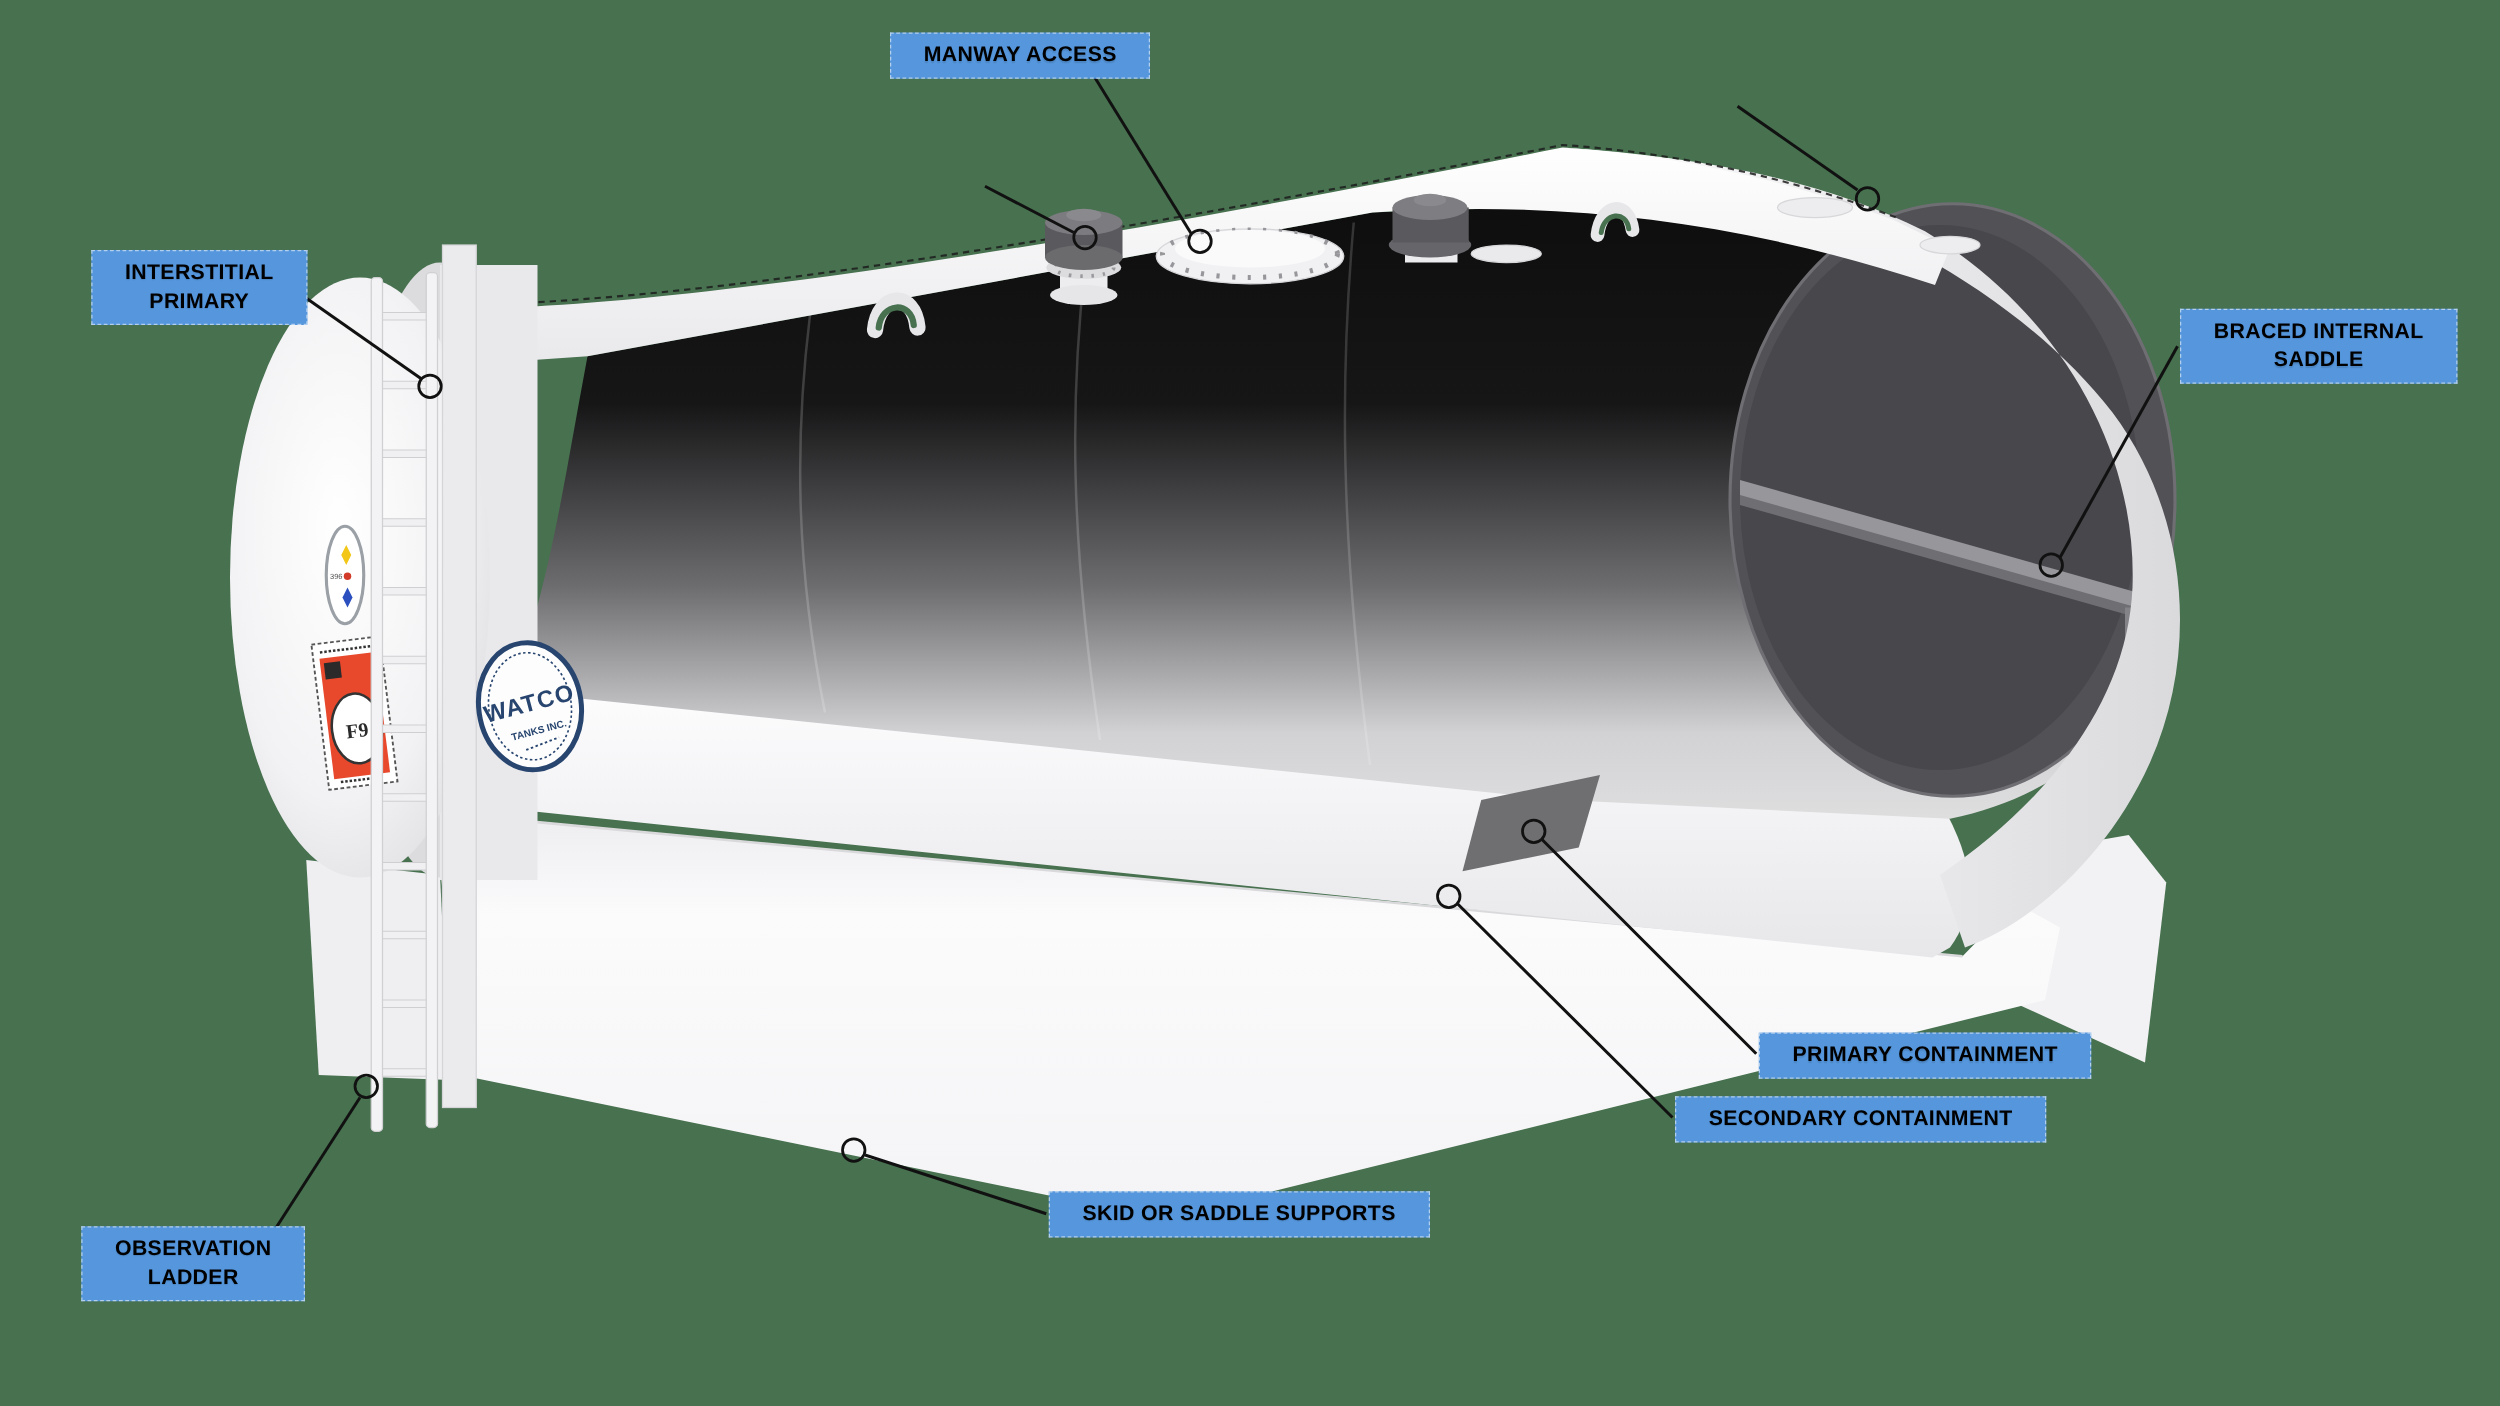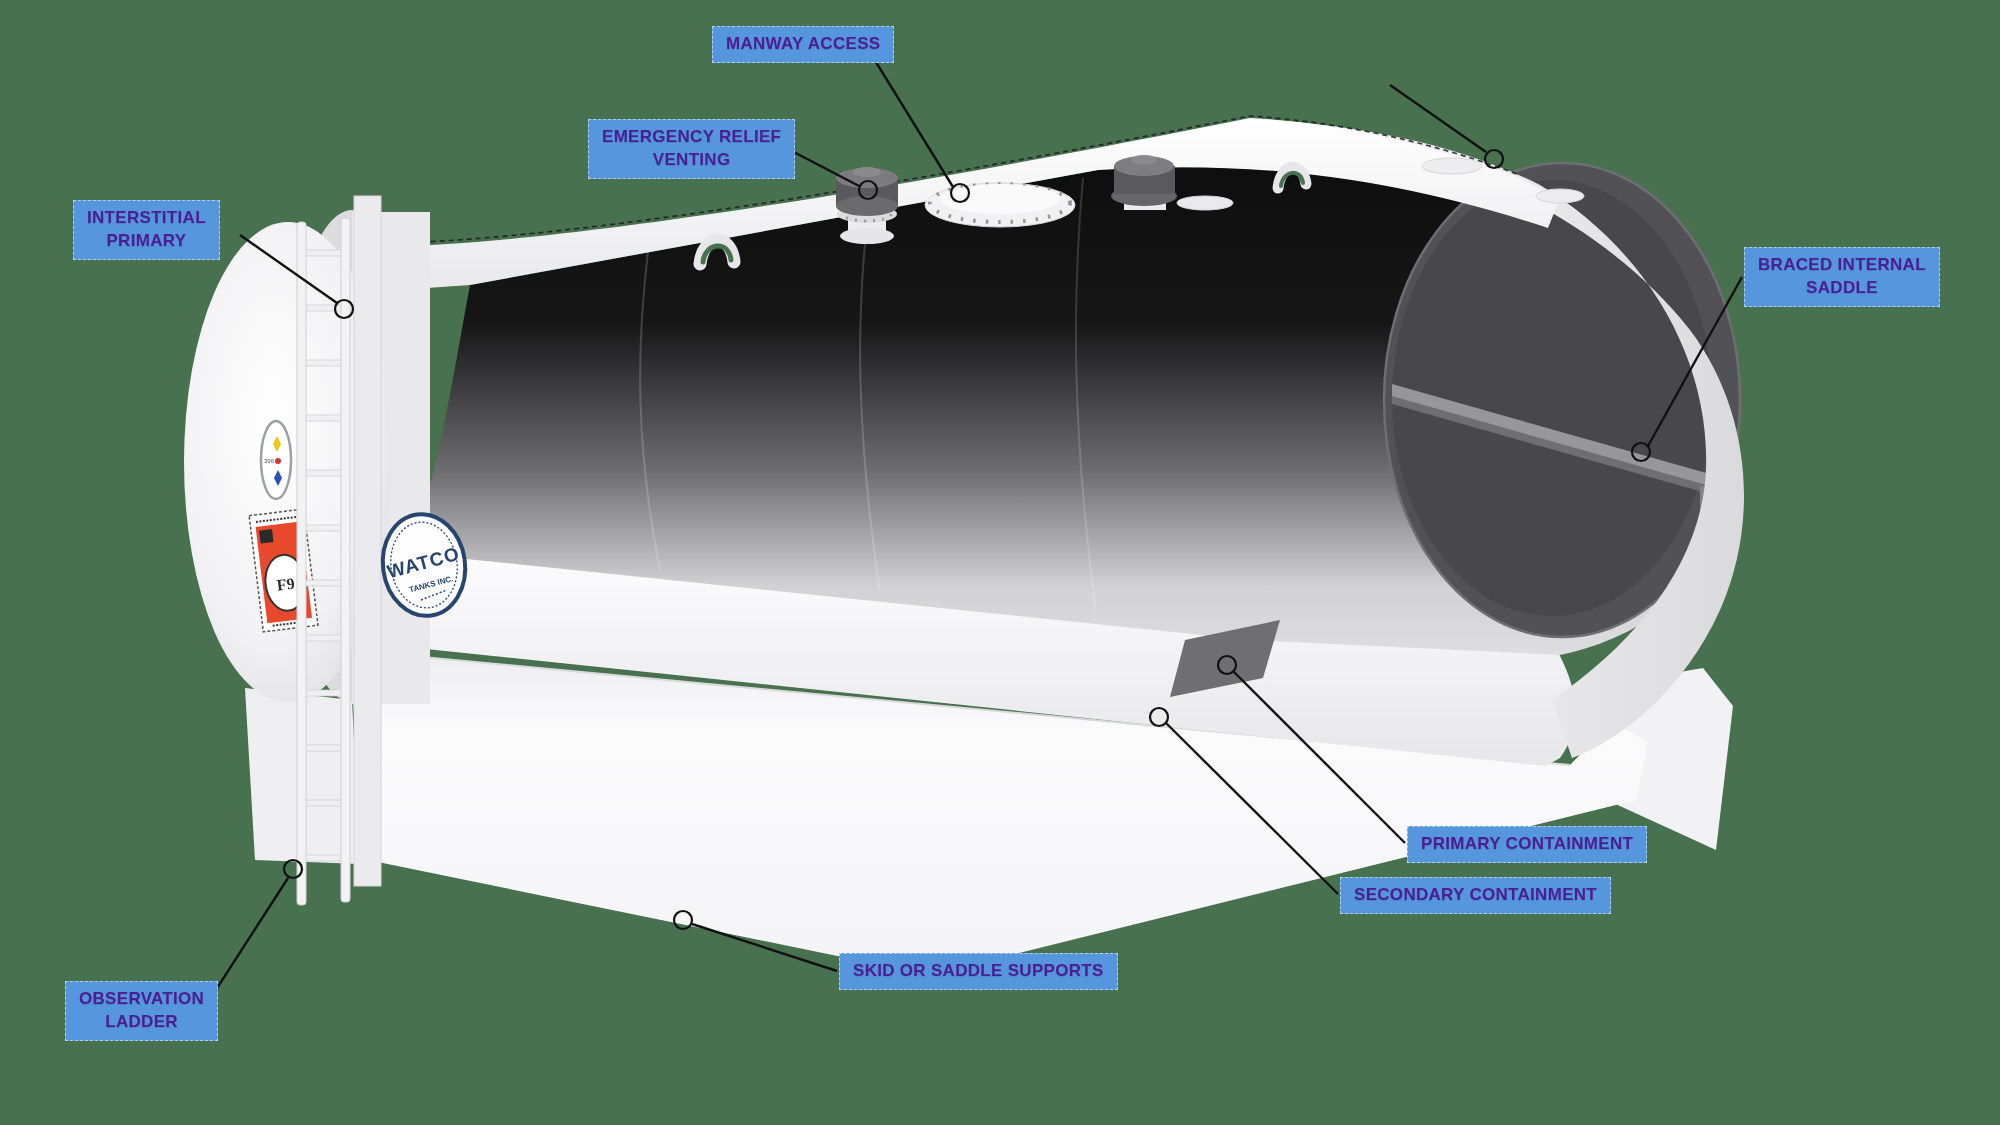--- a/index.html
+++ b/index.html
@@ -7,26 +7,26 @@
   .stage{
     position:relative;
     width:2000px;height:1125px;
     background:#47714F;
     overflow:hidden;
   }
   .stage svg.art{position:absolute;left:0;top:0;}
   .callout{
     position:absolute;
     background:#5596DC;
-    color:#4c1d95;
+    color:#000000;
     font-weight:bold;
     font-size:17px;
     line-height:1.34;
     letter-spacing:0.3px;
-    padding:6px 13px;
+    padding:6px 26px;
     text-align:center;
     white-space:nowrap;
     border:1px dashed rgba(255,255,255,0.55);
     box-sizing:border-box;
     text-shadow:0 1px 1px rgba(0,0,0,0.12);
   }
   .callout span{display:block;}
 </style>
 </head>
 <body>
@@ -220,24 +220,20 @@
       <circle cx="1159" cy="717" r="9"></circle>
       <circle cx="683" cy="920" r="9"></circle>
       <circle cx="293" cy="869" r="9"></circle>
     </g>
   </svg>
 
   <div class="callout" style="left:712px;top:26px;">
     <span>MANWAY ACCESS</span>
   </div>
 
-  <div class="callout" style="left:588px;top:119px;">
-    <span>EMERGENCY RELIEF</span>
-    <span>VENTING</span>
-  </div>
 
 
   <div class="callout" style="left:73px;top:200px;">
     <span>INTERSTITIAL</span>
     <span>PRIMARY</span>
   </div>
 
   <div class="callout" style="left:1744px;top:247px;">
     <span>BRACED INTERNAL</span>
     <span>SADDLE</span>

